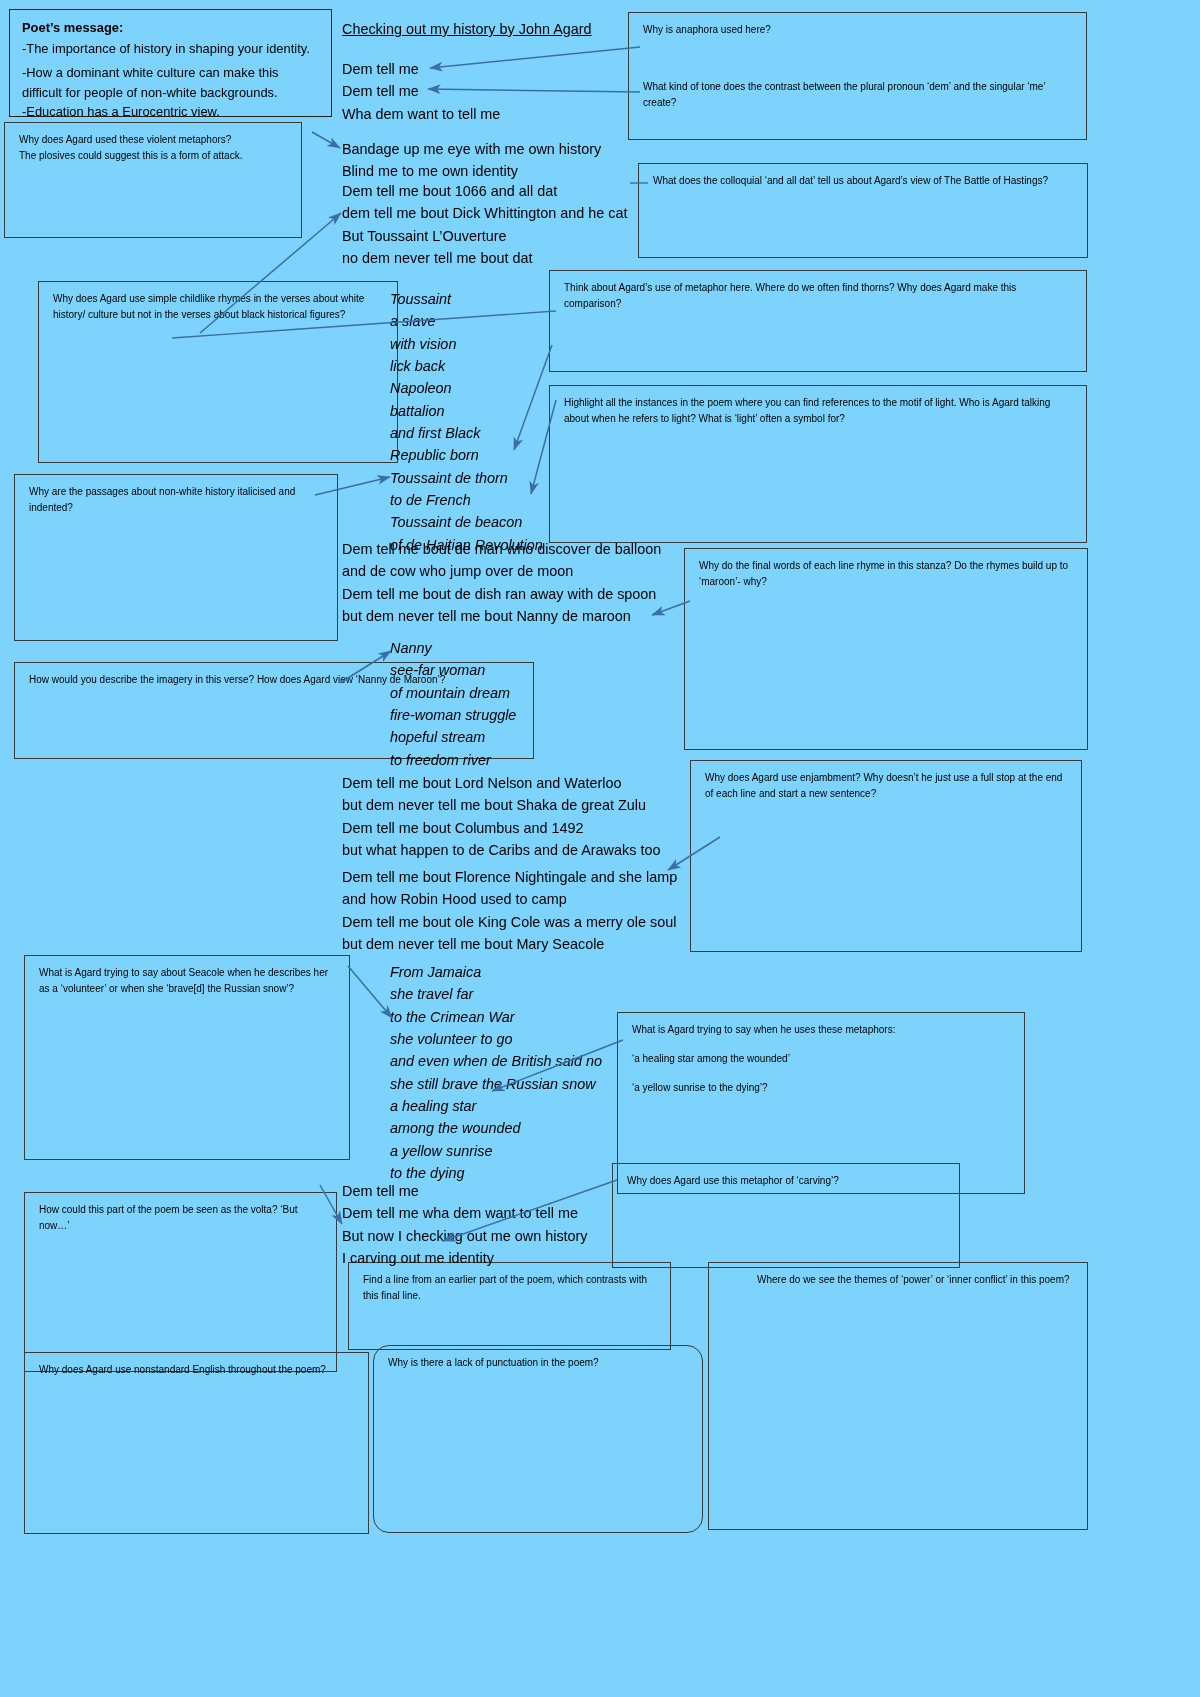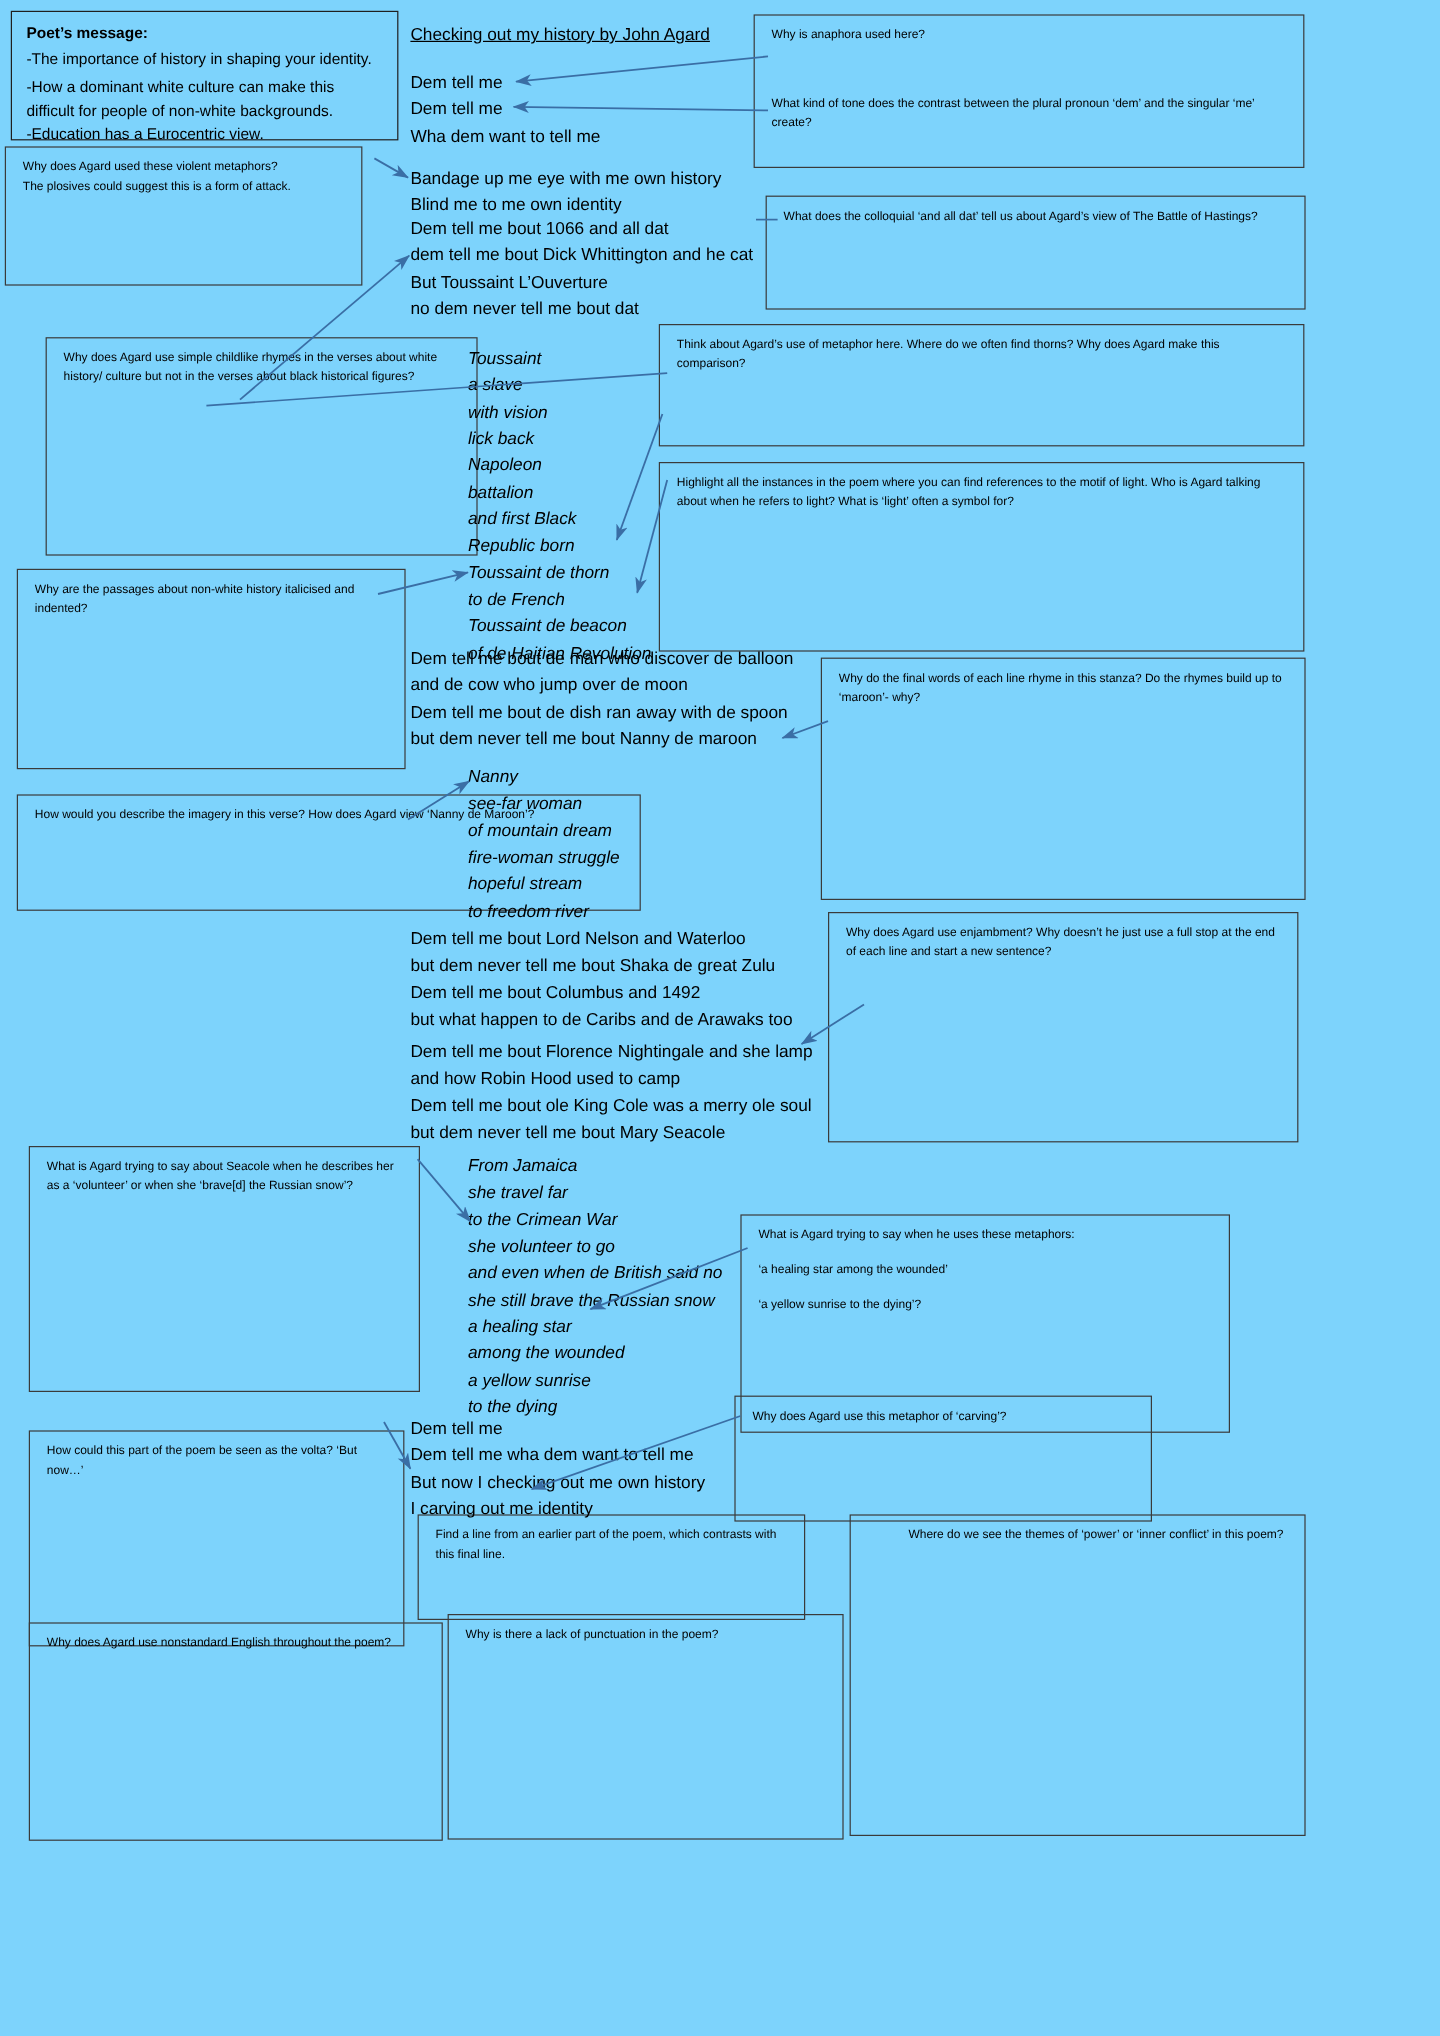--- a/index.html
+++ b/index.html
@@ -288,17 +288,17 @@
   </div>
 
   <div class="qbox" style="left:708px; top:1262px; width:380px; height:268px;padding-left:48px;">
     <p>Where do we see the themes of ‘power’ or ‘inner conflict’ in this poem?</p>
   </div>
 
   <div class="qbox" style="left:24px; top:1352px; width:345px; height:182px;">
     <p>Why does Agard use nonstandard English throughout the poem?</p>
   </div>
 
-  <div class="qbox" style="left:373px; top:1345px; width:330px; height:188px;">
+  <div class="qbox" style="left:373px; top:1345px; width:330px; height:188px;border-radius:16px;">
     <p>Why is there a lack of punctuation in the poem?</p>
   </div>
 
 </div>
 
 </body></html>

